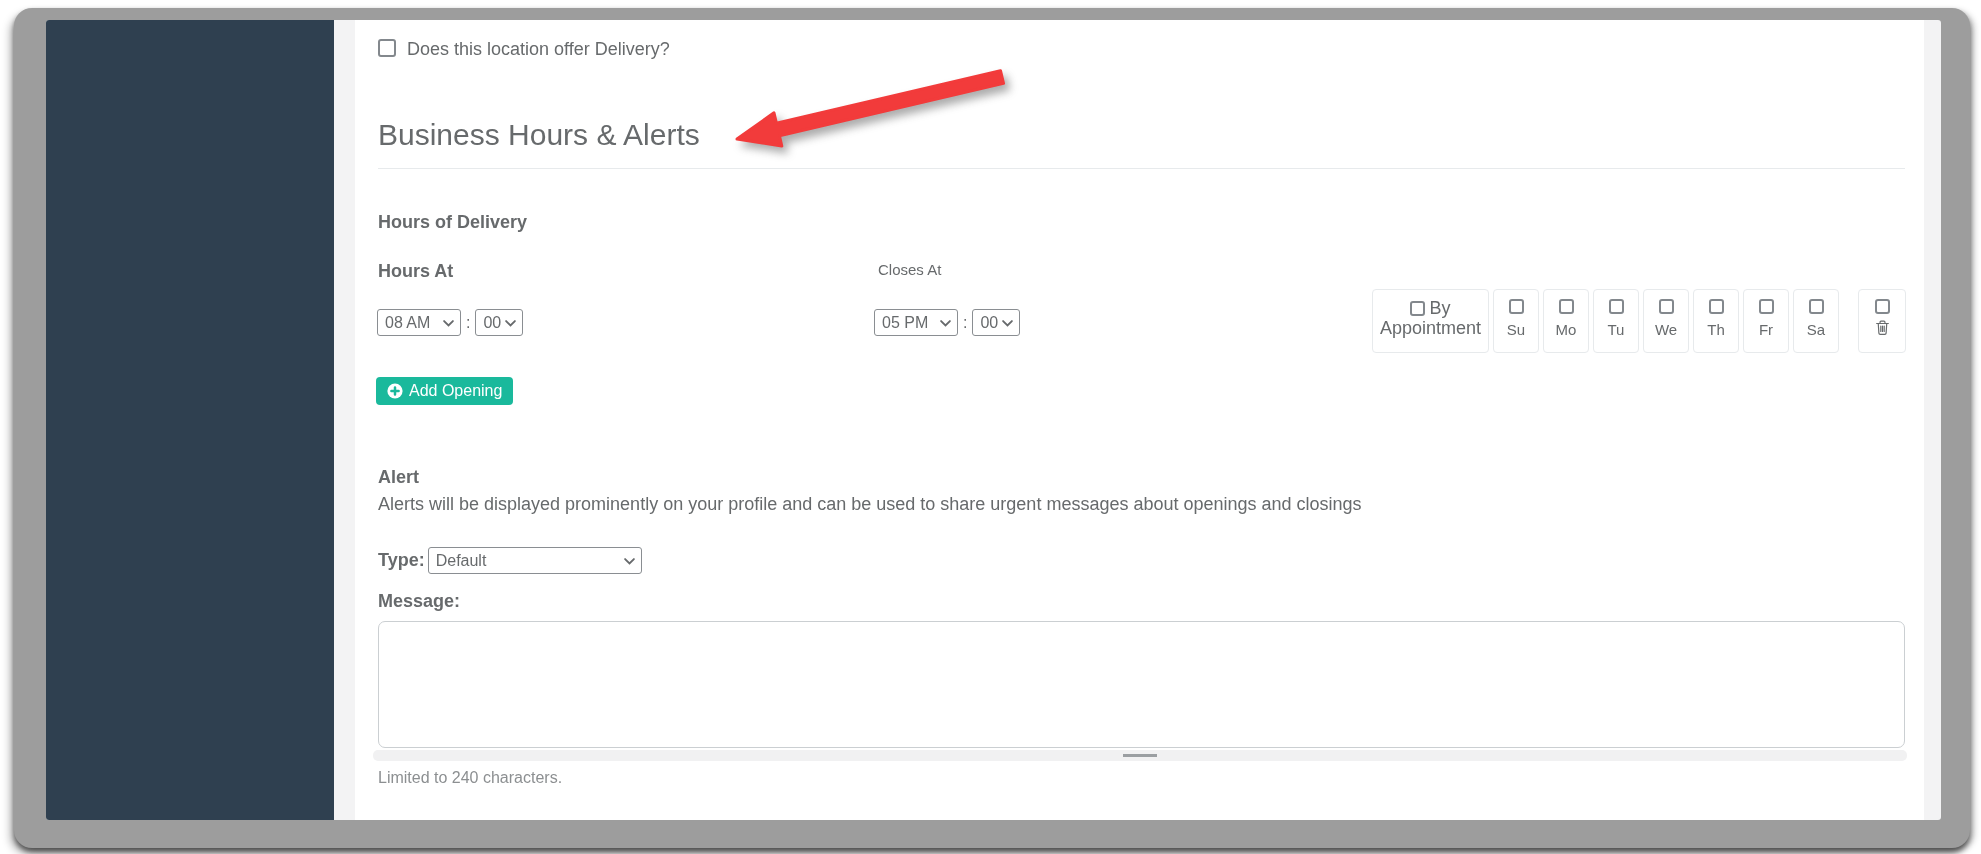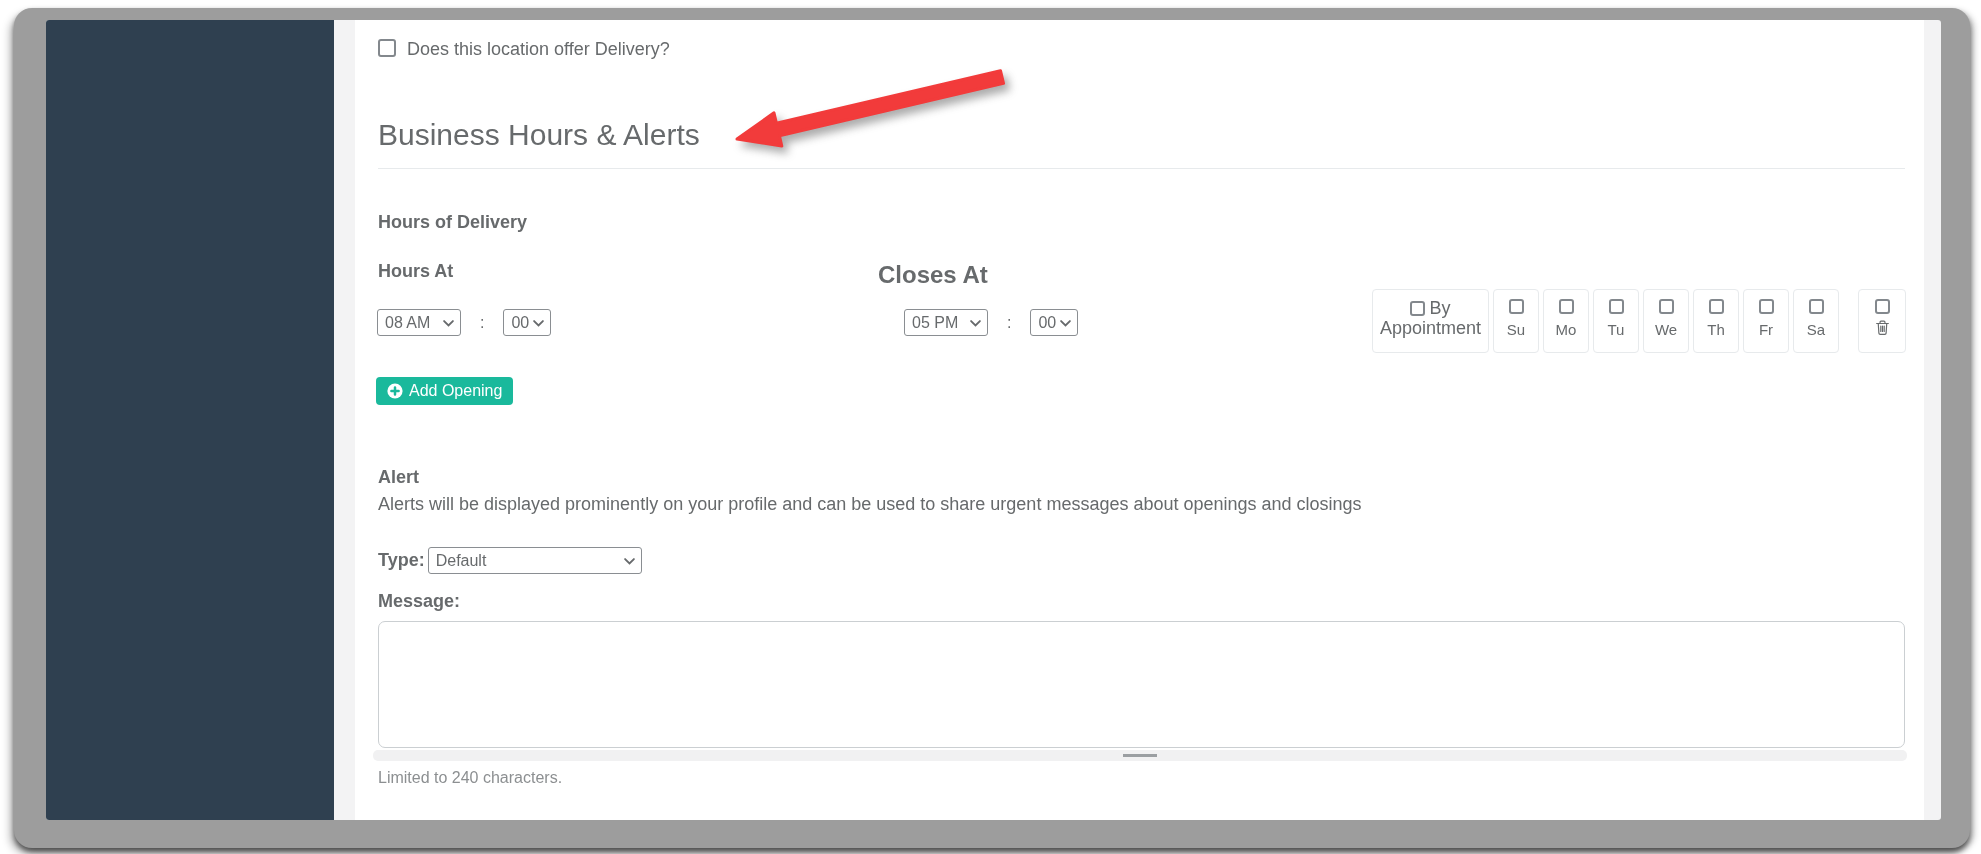--- a/index.html
+++ b/index.html
@@ -22,25 +22,25 @@
   .cb { display: inline-block; width: 18px; height: 18px; border: 2px solid #83888d;
         border-radius: 3px; background: #fff; }
   .cb15 { width: 15px; height: 15px; border-width: 2px; }
 
   
   .delivery-row { position: absolute; left: 23px; top: 19px; display: flex; align-items: flex-start; gap: 11px; font-size: 18px; }
   .section-title { position: absolute; left: 23px; top: 98px; font-size: 30px; font-weight: 400; color: #676a6c; }
   .rule { position: absolute; left: 23px; top: 148px; width: 1527px; border-top: 1px solid #e7eaec; }
   .hours-title { position: absolute; left: 23px; top: 192px; font-size: 18px; font-weight: 700; }
   .opens-label  { position: absolute; left: 23px;  top: 241px; font-size: 18px; font-weight: 700; }
-  .closes-label { position: absolute; left: 523px; top: 241px; font-size: 24px; font-weight: 700; }
-
-  .time-group { position: absolute; top: 289px; display: flex; align-items: center; gap: 19px; }
+  .closes-label { position: absolute; left: 523px; top: 241px; font-size: 15px; font-weight: 400; }
+
+  .time-group { position: absolute; top: 289px; display: flex; align-items: center; gap: 5px; }
   .time-group.opens  { left: 22px; }
-  .time-group.closes { left: 549px; }
+  .time-group.closes { left: 519px; }
   .sel-wrap { position: relative; display: inline-block; }
   select.sel {
     -webkit-appearance: none; appearance: none;
     height: 27px; border: 1px solid #8a8e92; border-radius: 3px; background: #fff;
     color: #676a6c; font-size: 16px; font-family: inherit; padding: 0 22px 0 7px;
   }
   .w84 { width: 84px; } .w48 { width: 48px; padding-right: 18px !important; } .w198 { width: 214px; height: 26px; }
   .chev { position: absolute; right: 7px; top: 50%; margin-top: -3px; pointer-events: none; }
   .colon { font-size: 16px; color: #676a6c; }
 

